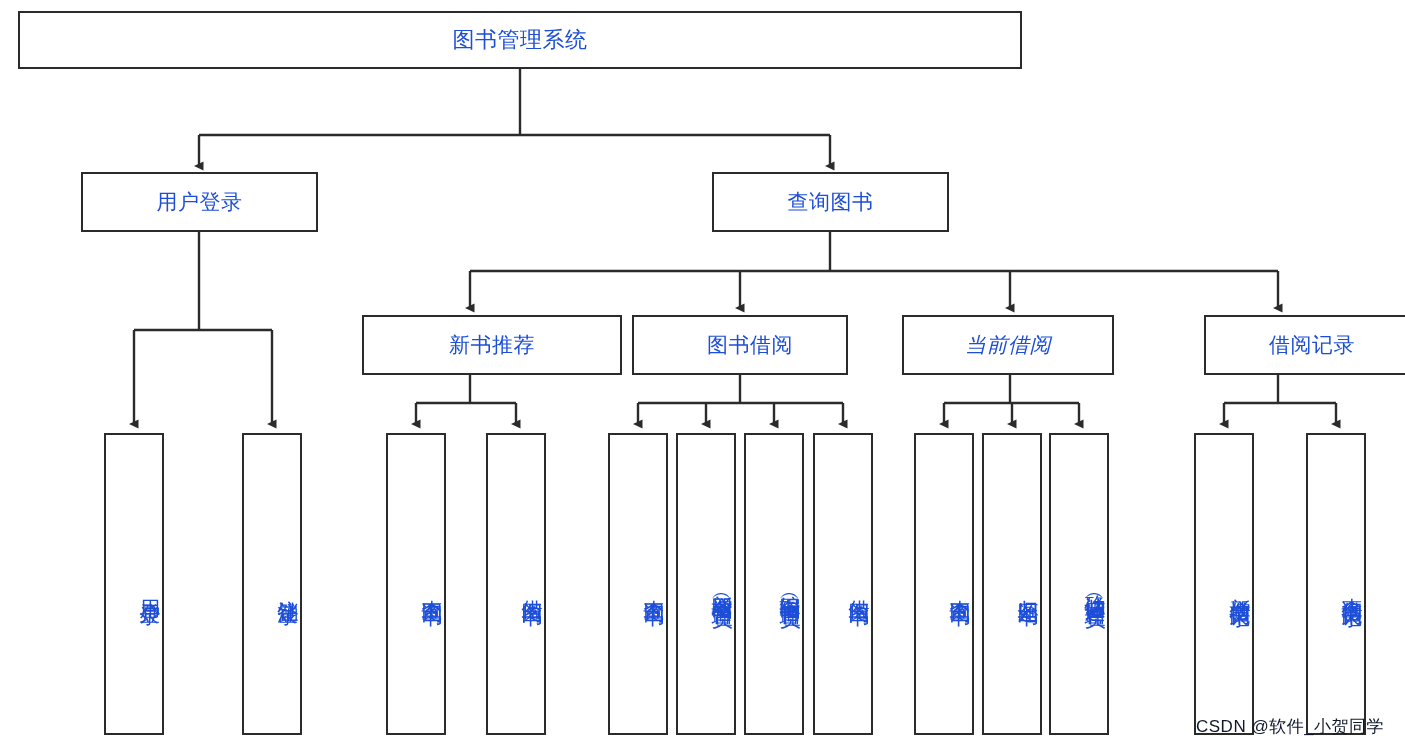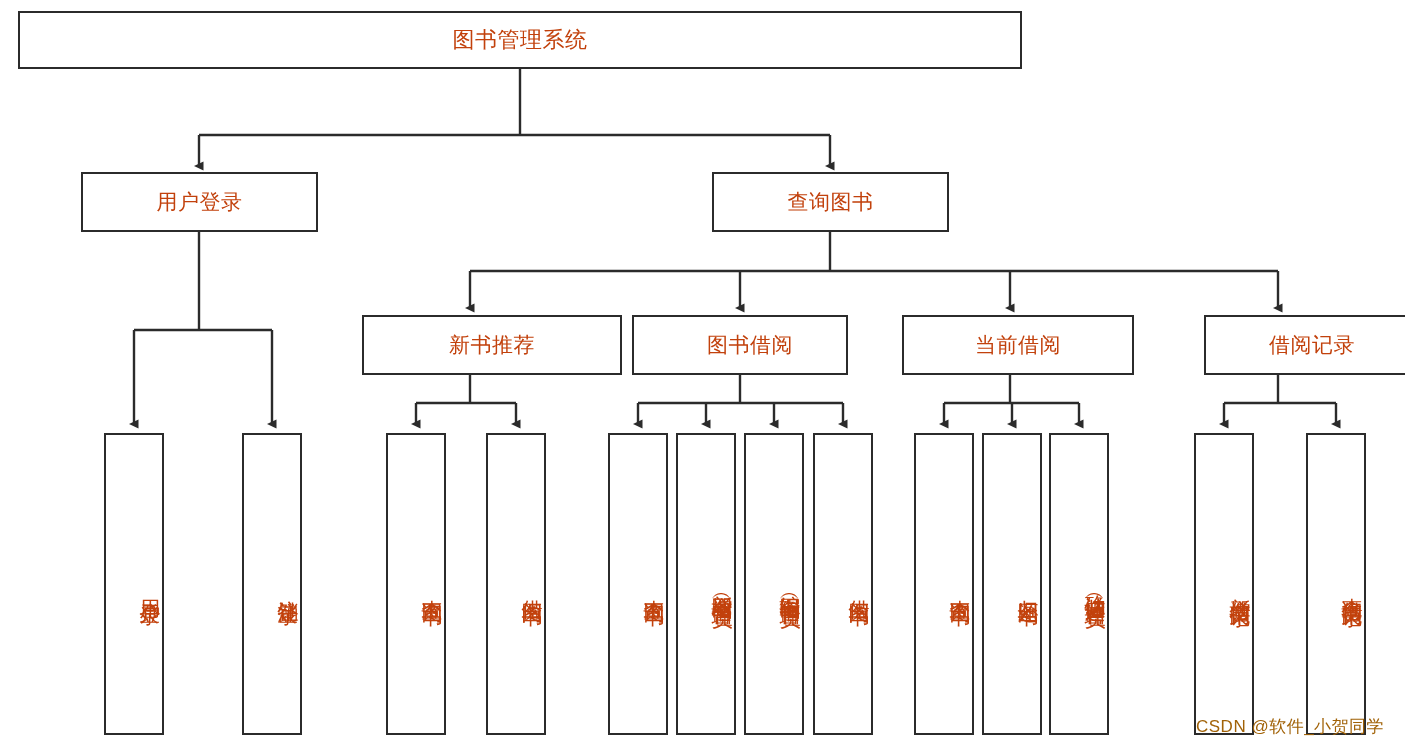--- a/index.html
+++ b/index.html
@@ -27,21 +27,21 @@
     pointer-events: none;
   }
   .node {
     position: absolute;
     box-sizing: border-box;
     border: 2px solid #2b2b2b;
     background: #ffffff;
     display: flex;
     align-items: center;
     justify-content: center;
-    color: #c2410c;
+    color: #1d4ed8;
     line-height: 1.18;
     text-align: right;
   }
   .node.horiz {
     font-size: 21px;
     letter-spacing: 0.5px;
   }
   .node.root {
     font-size: 22px;
   }
@@ -56,21 +56,21 @@
   }
   .node.vert .vlabel {
     writing-mode: vertical-rl;
     text-orientation: upright;
     display: block;
     white-space: nowrap;
   }
   .watermark {
     position: absolute;
     font-size: 17px;
-    color: #a16207;
+    color: #0f172a;
     white-space: nowrap;
     letter-spacing: 0.5px;
   }
 </style>
 </head>
 <body>
 
 <div id="canvas">
 
   <svg id="wires" viewBox="0 0 1405 747">
@@ -136,21 +136,21 @@
   <div class="node horiz" style="left:712px; top:172px; width:237px; height:60px;">
     <span>查询图书</span>
   </div>
 
   <div class="node horiz" style="left:362px; top:315px; width:260px; height:60px;">
     <span>新书推荐</span>
   </div>
   <div class="node horiz" style="left:632px; top:315px; width:216px; height:60px;padding-left:20px;">
     <span>图书借阅</span>
   </div>
-  <div class="node horiz" style="left:902px; top:315px; width:232px; height:60px;">
+  <div class="node horiz" style="left:902px; top:315px; width:212px; height:60px;font-style:italic;">
     <span>当前借阅</span>
   </div>
   <div class="node horiz" style="left:1204px; top:315px; width:216px; height:60px;">
     <span>借阅记录</span>
   </div>
 
   <div class="node vert" style="left:104px; top:433px; width:60px; height:302px;">
     <span class="vlabel">用户登录</span>
   </div>
   <div class="node vert" style="left:242px; top:433px; width:60px; height:302px;">

